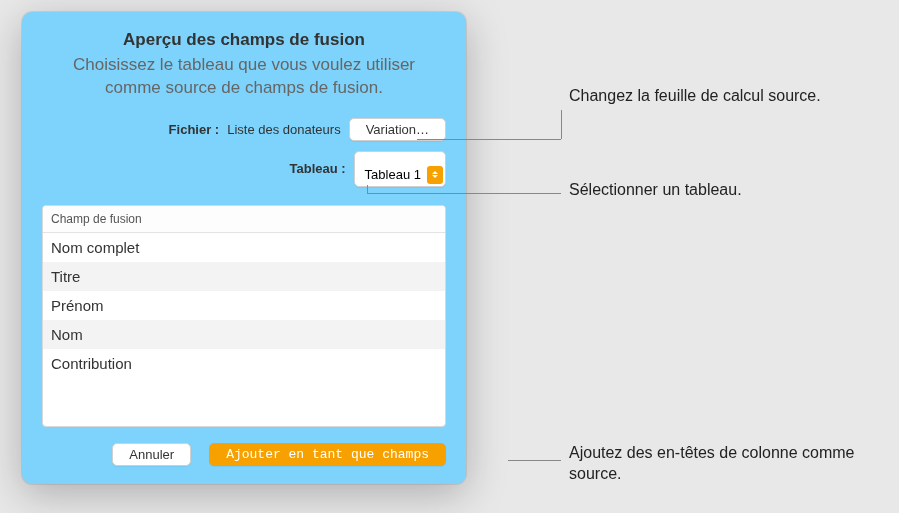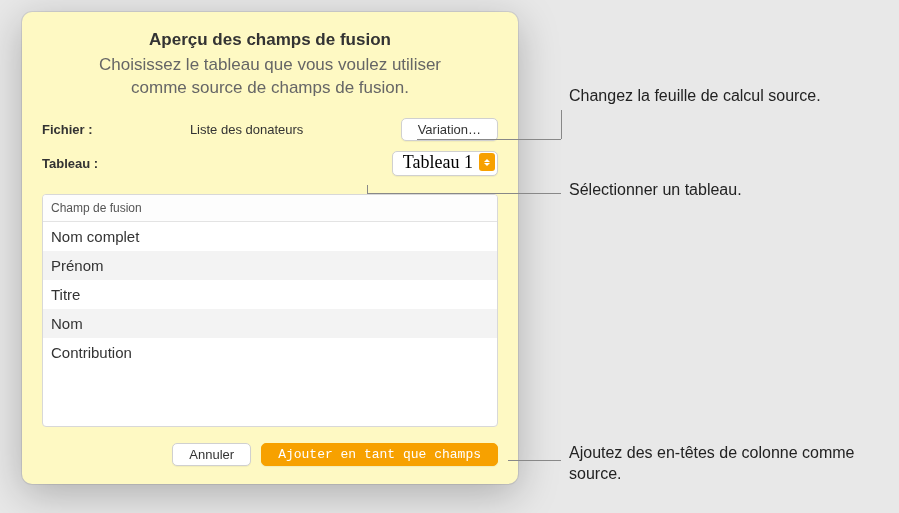--- a/index.html
+++ b/index.html
@@ -13,23 +13,23 @@
     }
     .backdrop {
       position: absolute;
       inset: 0;
       background: #e8e8e8;
     }
     .modal {
       position: absolute;
       left: 22px;
       top: 12px;
-      width: 496px;
+      width: 444px;
       height: 472px;
-      background: #fef9c3;
+      background: #7dd3fc;
       border-radius: 10px;
       box-shadow: 0 10px 40px rgba(0,0,0,0.25), 0 0 0 1px rgba(0,0,0,0.08);
       padding: 18px 20px;
       display: flex;
       flex-direction: column;
     }
     .modal-title {
       text-align: center;
       font-size: 17px;
       font-weight: 600;
@@ -40,21 +40,21 @@
       text-align: center;
       font-size: 17px;
       color: #666;
       line-height: 1.35;
       margin-bottom: 18px;
       padding: 0 30px;
     }
     .form-row {
       display: flex;
       align-items: center;
-      justify-content: space-between;
+      justify-content: flex-end;
       gap: 8px;
       margin-bottom: 10px;
       font-size: 13px;
     }
     .form-label {
       font-weight: 600;
       color: #333;
       text-align: right;
     }
     .form-value {
@@ -76,26 +76,25 @@
       color: #fff;
       font-weight: 500;
       font-family: Liberation Mono, monospace;
     }
     .select {
       display: inline-flex;
       align-items: center;
       background: #fff;
       border: 1px solid #d0d0d0;
       border-radius: 5px;
-      padding: 0 2px 2px 10px;
-      font-size: 18px;
+      padding: 14px 2px 2px 10px;
+      font-size: 13px;
       cursor: pointer;
       box-shadow: 0 1px 1px rgba(0,0,0,0.05);
       gap: 6px;
-      font-family: Liberation Serif, serif;
     }
     .select-chevrons {
       width: 16px;
       height: 18px;
       background: #f7a100;
       border-radius: 3px;
       display: flex;
       flex-direction: column;
       align-items: center;
       justify-content: center;
@@ -128,21 +127,21 @@
     .fields-row {
       font-size: 15px;
       color: #333;
       padding: 6px 8px;
     }
     .fields-row:nth-child(even) { background: #fff; }
     .fields-row:nth-child(odd) { background: #f3f3f3; }
     .modal-footer {
       display: flex;
       justify-content: flex-end;
-      gap: 10px;
+      gap: 18px;
       margin-top: 16px;
     }
     .callout {
       position: absolute;
       font-size: 16px;
       color: #222;
       line-height: 1.3;
     }
     .callout-line {
       position: absolute;
@@ -173,22 +172,22 @@
     <span class="form-label">Tableau :</span>
     <span class="select">
       <span>Tableau 1</span>
       <span class="select-chevrons"></span>
     </span>
   </div>
 
   <div class="fields-box">
     <div class="fields-header">Champ de fusion</div>
     <div class="fields-row">Nom complet</div>
+    <div class="fields-row">Titre</div>
     <div class="fields-row">Prénom</div>
-    <div class="fields-row">Titre</div>
     <div class="fields-row">Nom</div>
     <div class="fields-row">Contribution</div>
   </div>
 
   <div class="modal-footer">
     <button class="btn">Annuler</button>
     <button class="btn primary">Ajouter en tant que champs</button>
   </div>
 </div>
 

